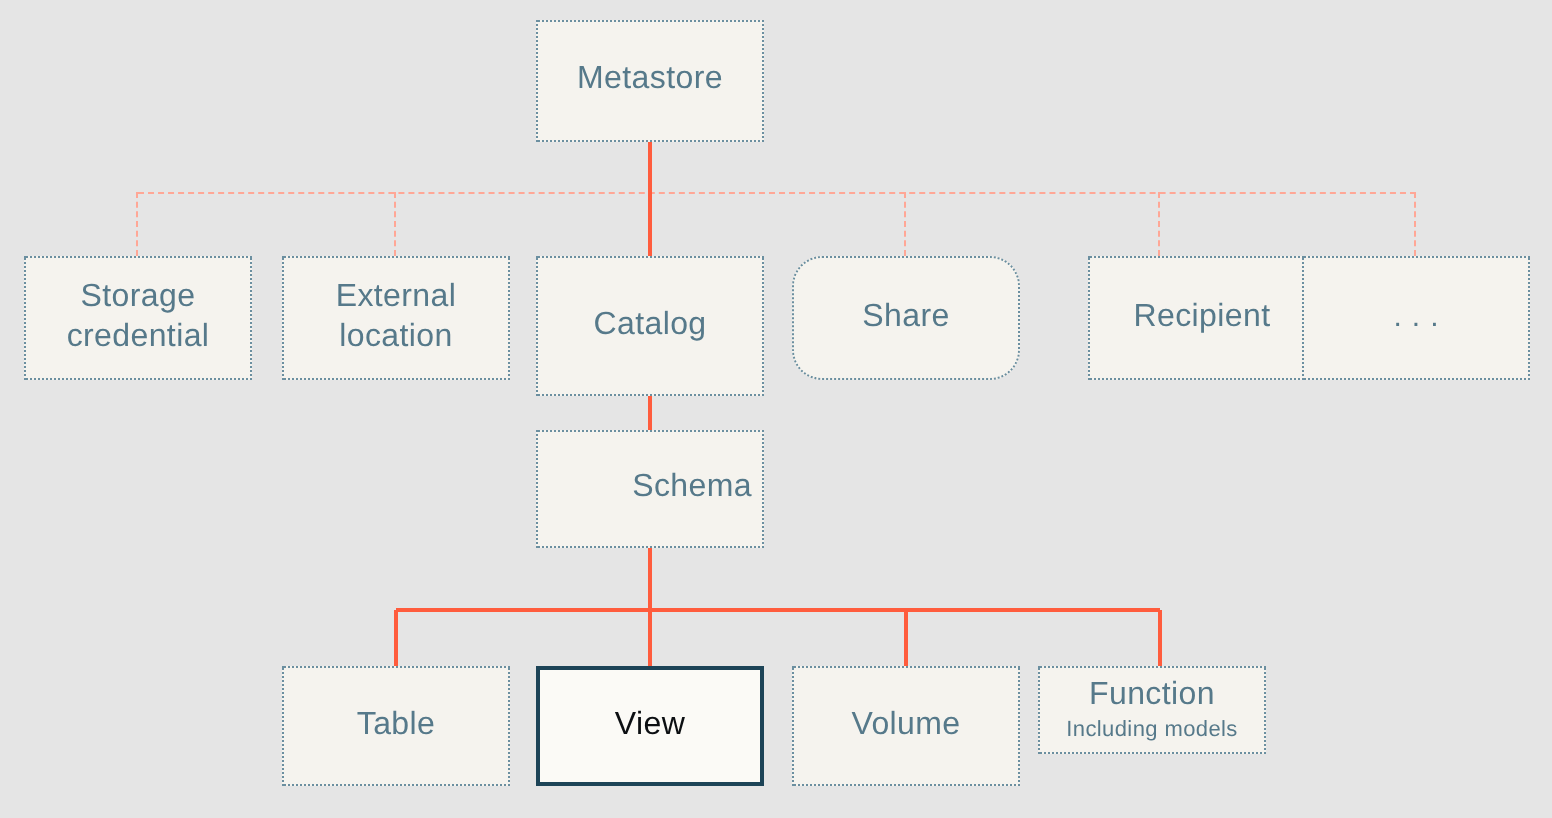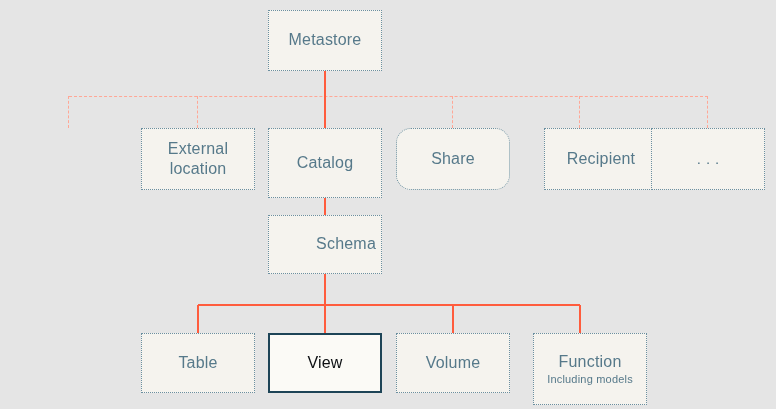--- a/index.html
+++ b/index.html
@@ -40,21 +40,21 @@
   #n-schema    { left: 268px; top: 215px; height: 59px; align-items: flex-end; }
   #n-table     { left: 141px; top: 333px; height: 60px; }
   #n-view      {
     left: 268px; top: 333px; height: 60px;
     background: #fbfaf6;
     border: 2px solid #1d4457;
     color: #0c0f12;
     font-weight: 400;
   }
   #n-volume    { left: 396px; top: 333px; height: 60px; }
-  #n-function  { left: 533px; top: 333px; height: 72px; }
+  #n-function  { left: 519px; top: 333px; height: 44px; }
   .sublbl { font-size: 11px; line-height: 1.15; margin-top: 1px; }
   
   .v { position: absolute; width: 0; }
   .h { position: absolute; height: 0; }
   .solid.v { border-left: 2px solid #ff5c3d; }
   .solid.h { border-top: 2px solid #ff5c3d; }
   .dot.v   { border-left: 1.5px dashed #ffa796; }
   .dot.h   { border-top: 1.5px dashed #ffa796; }
   #e-bus-row2      { left: 69px;  top: 96px;  width: 639px; }
   #e-drop-storage  { left: 68px;  top: 96px;  height: 32px; }
@@ -86,20 +86,23 @@
   <div class="v solid" id="e-schema-view"></div>
   <div class="h solid" id="e-bus-row4"></div>
   <div class="v solid" id="e-drop-table"></div>
   <div class="v solid" id="e-drop-volume"></div>
   <div class="v solid" id="e-drop-function"></div>
 
   <div class="node" id="n-metastore">
     <span class="lbl">Metastore</span>
   </div>
 
+  <div class="node" id="n-storage">
+    <span class="lbl">Storage credential</span>
+  </div>
 
   <div class="node" id="n-external">
     <span class="lbl">External location</span>
   </div>
 
   <div class="node" id="n-catalog">
     <span class="lbl">Catalog</span>
   </div>
 
   <div class="node" id="n-share">

